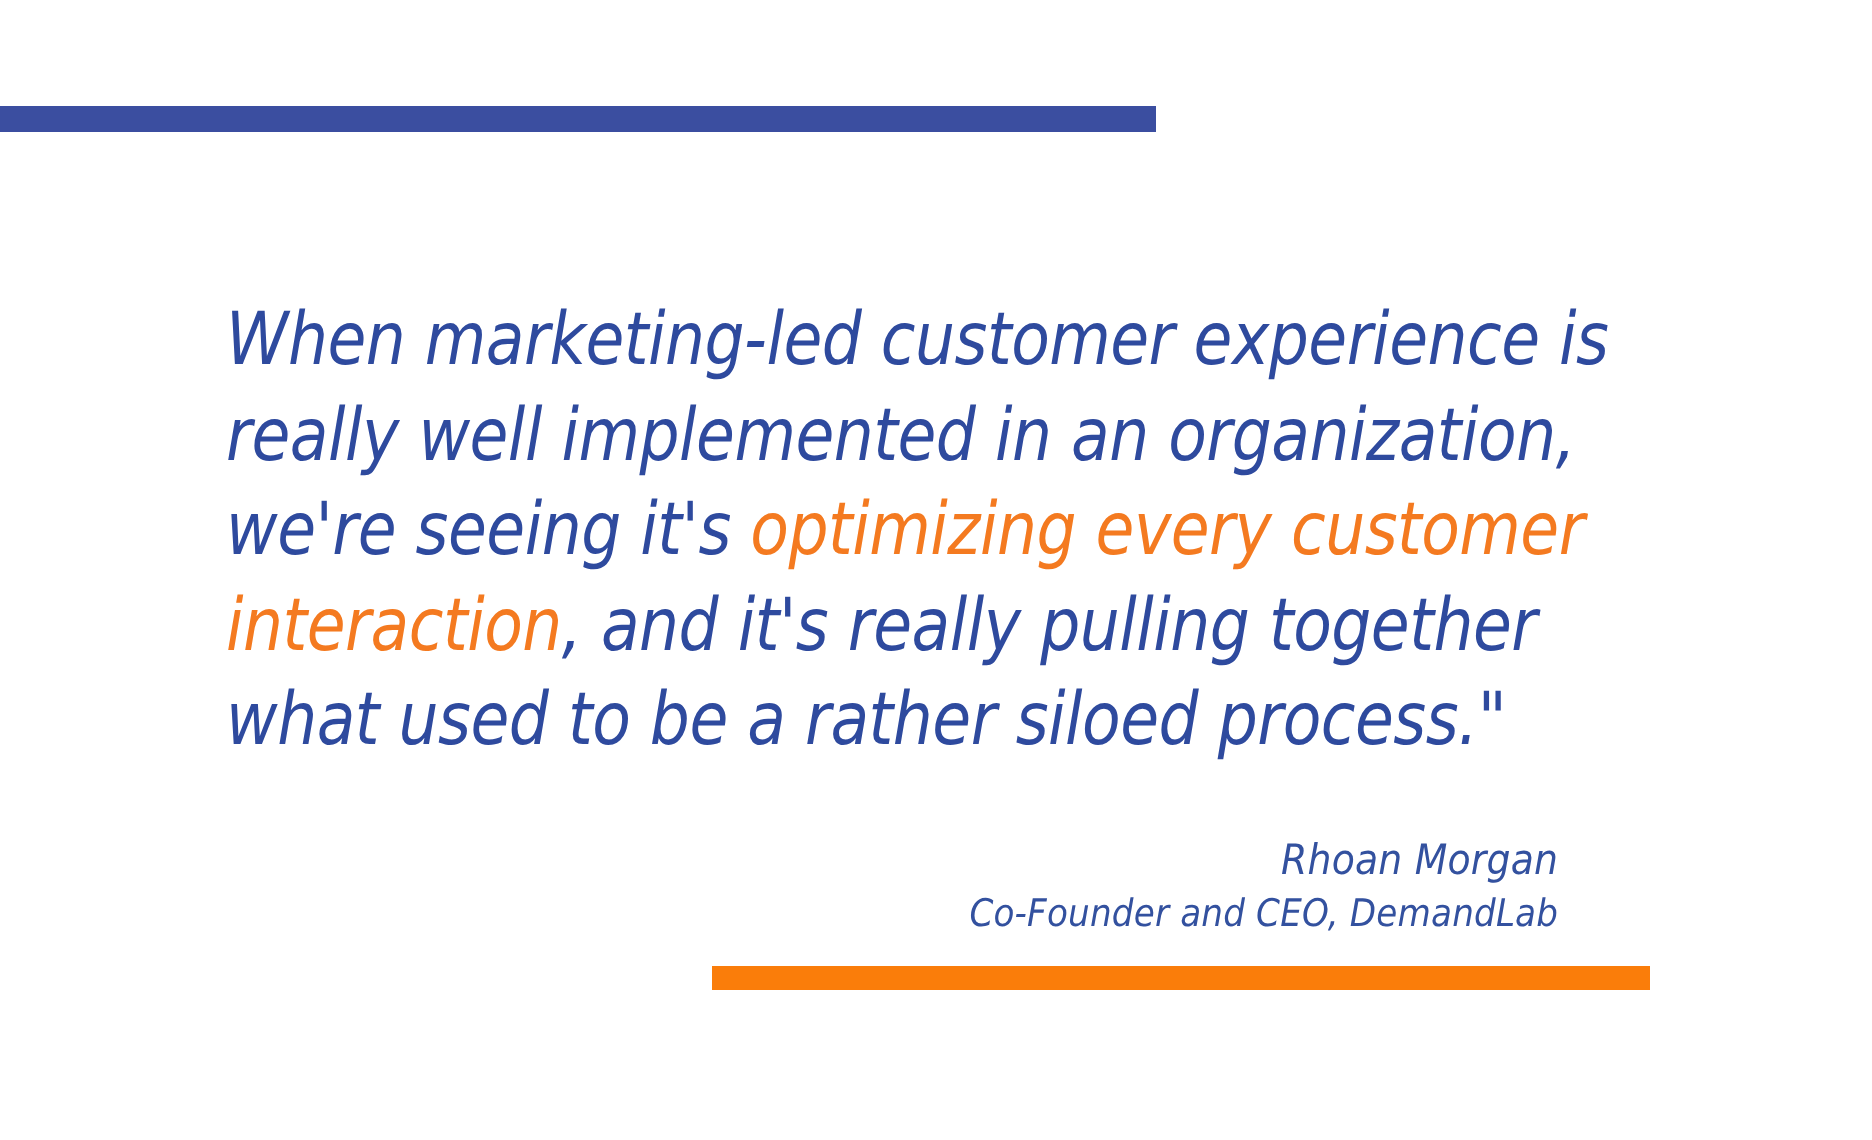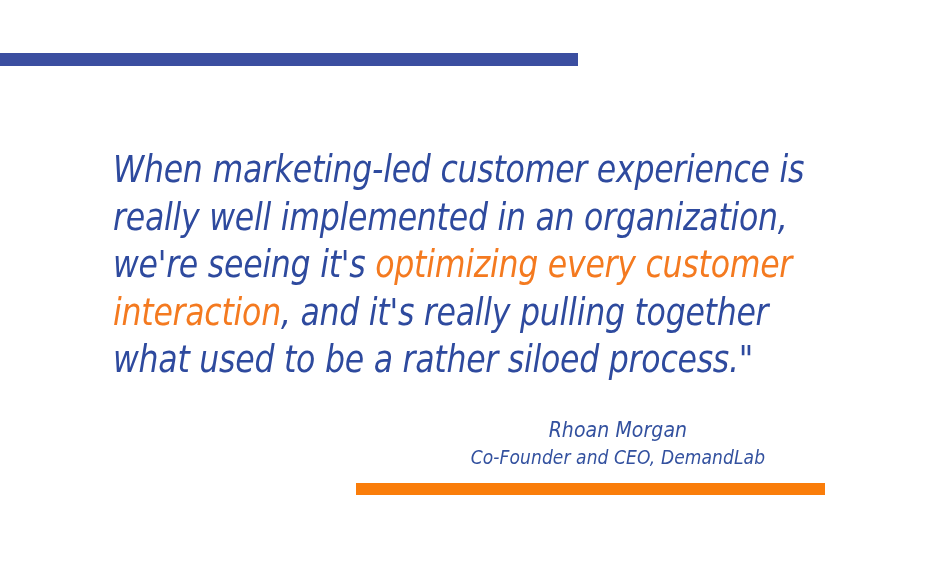--- a/index.html
+++ b/index.html
@@ -60,23 +60,23 @@
     color: #f47a20;
   }
   .quote .ln {
     display: block;
     white-space: nowrap;
   }
 
   
   .attribution {
     position: absolute;
-    right: 60px;
+    right: 46px;
     top: 416px;
-    text-align: center;
+    text-align: right;
     font-family: "DejaVu Sans", sans-serif;
     font-style: italic;
     color: #33519f;
   }
   .attribution .name {
     display: block;
     font-size: 21px;
     line-height: 28px;
     letter-spacing: 0.1px;
     transform: scaleX(0.9);

